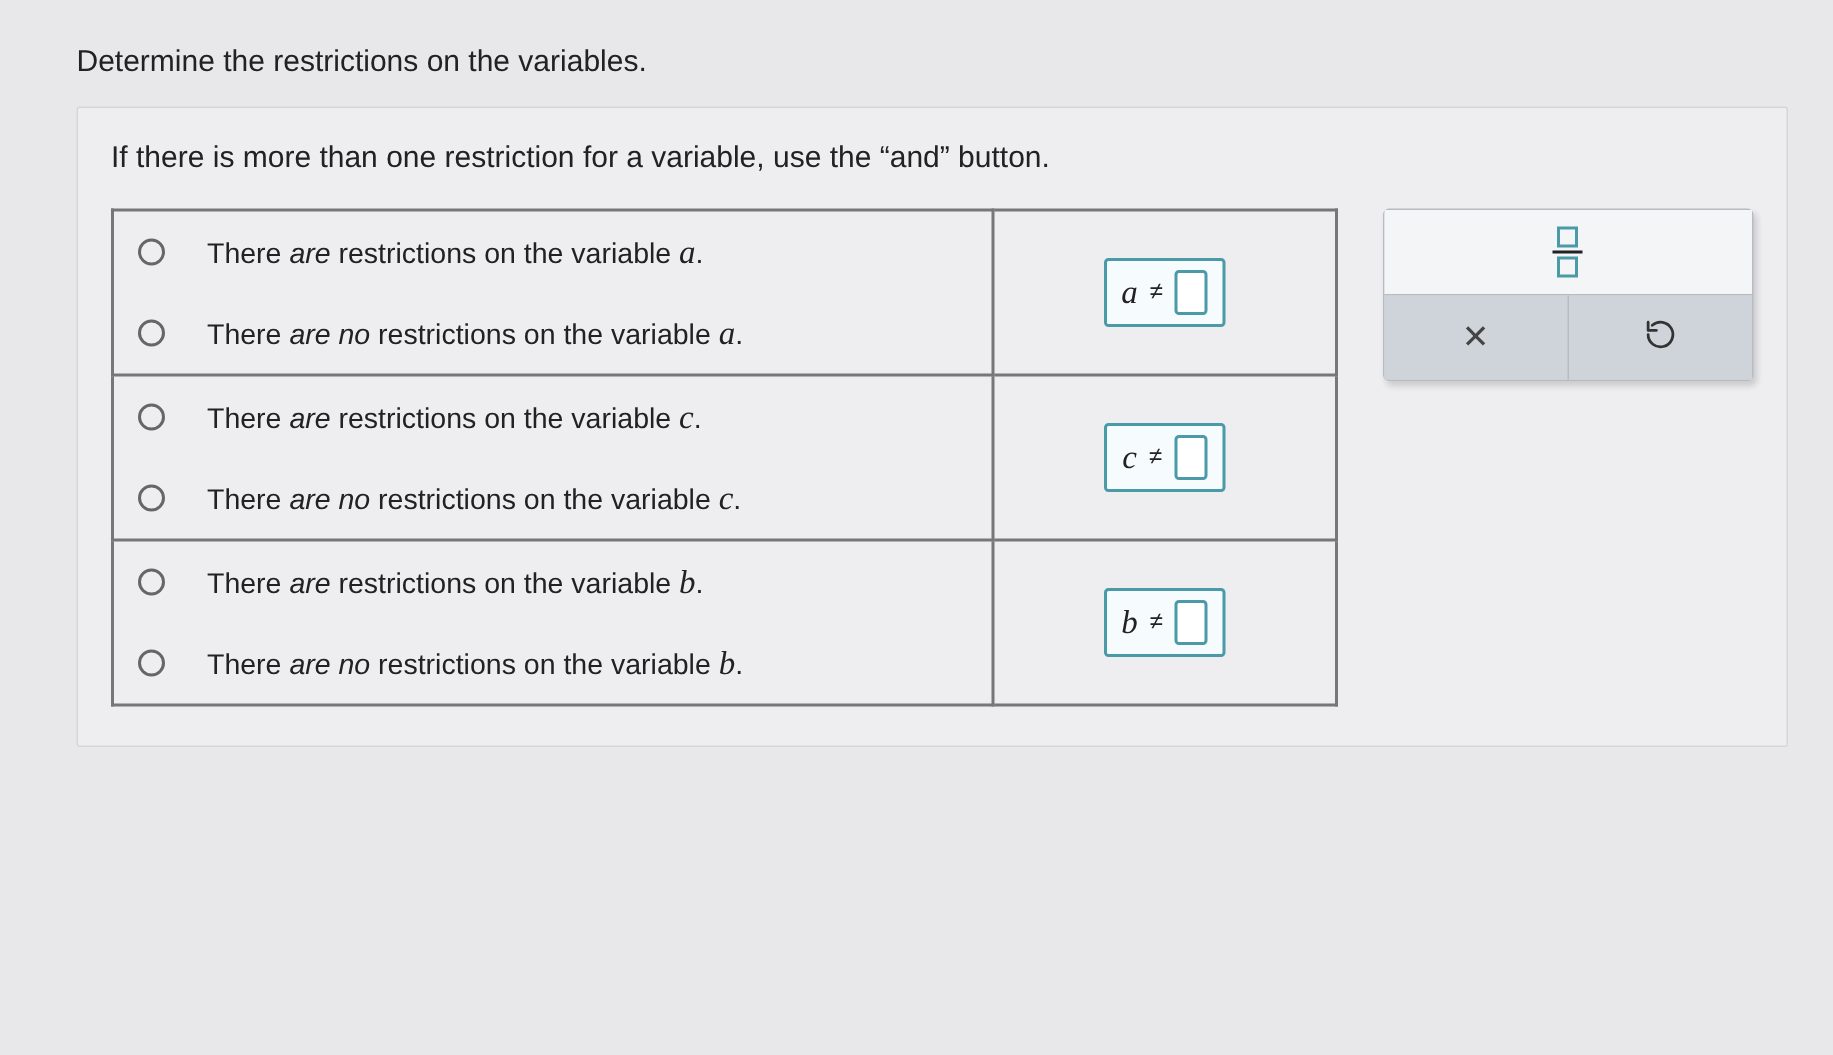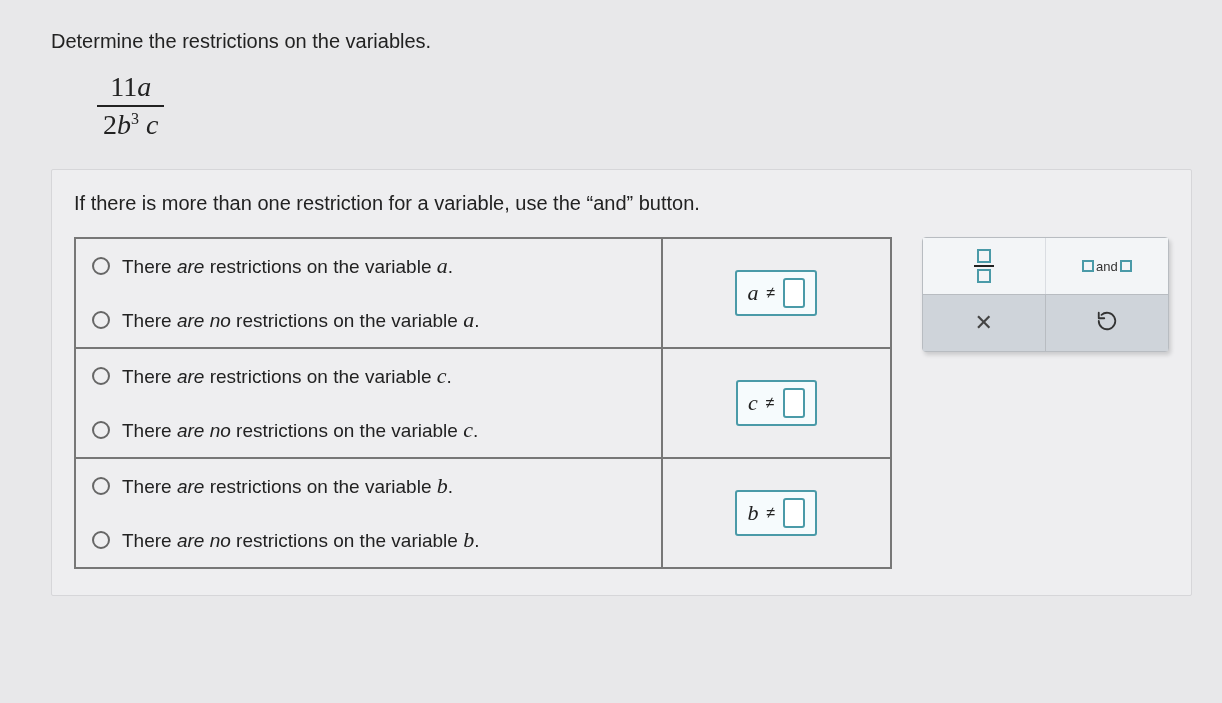--- a/index.html
+++ b/index.html
@@ -61,21 +61,21 @@
     width: 860px;
   }
   .qtable td {
     border: 2px solid #777;
     vertical-align: middle;
   }
   .opts-cell { width: 620px; padding: 0; }
   .opt-row {
     display: flex;
     align-items: center;
-    gap: 12px;
+    gap: 28px;
     padding: 14px 16px;
     font-size: 19px;
   }
   .radio {
     width: 18px; height: 18px;
     border-radius: 50%;
     border: 2px solid #666;
     flex: 0 0 18px;
     background: #fff0;
   }
@@ -148,30 +148,20 @@
     font-size: 22px; color: #444;
   }
   .undo-icon svg { width: 22px; height: 22px; }
 </style>
 </head>
 <body>
 
 <div class="page">
   <div class="prompt">Determine the restrictions on the variables.</div>
 
-  <div class="fraction-wrap">
-    <span class="fraction">
-      <span class="num">
-        <span style="font-style:normal">11</span><span>a</span>
-      </span>
-      <span class="den">
-        <span class="num2">2</span><span>b</span><span class="sup">3</span>&nbsp;<span>c</span>
-      </span>
-    </span>
-  </div>
 
   <div class="panel">
     <div class="hint">If there is more than one restriction for a variable, use the “and” button.</div>
 
     <div class="layout">
       <table class="qtable">
 
         <tbody>
             <tr>
           <td class="opts-cell">
@@ -247,27 +237,20 @@
       </tbody>
         </table>
 
       <div class="toolbox">
         <div class="row1">
           <div class="tool-btn">
             <span class="mini-frac">
               <span class="msq"></span>
                 <span class="mbar"></span>
                 <span class="msq"></span>
-            </span>
-          </div>
-          <div class="tool-btn">
-            <span class="and-btn">
-              <span class="asq"></span>
-                <span>and</span>
-                <span class="asq"></span>
             </span>
           </div>
         </div>
         <div class="row2">
           <div class="tool-btn">
             <span class="x-icon">✕</span>
           </div>
           <div class="tool-btn">
             <span class="undo-icon">
               <svg viewBox="0 0 24 24" fill="none" stroke="#333" stroke-width="2" stroke-linecap="round" stroke-linejoin="round">

